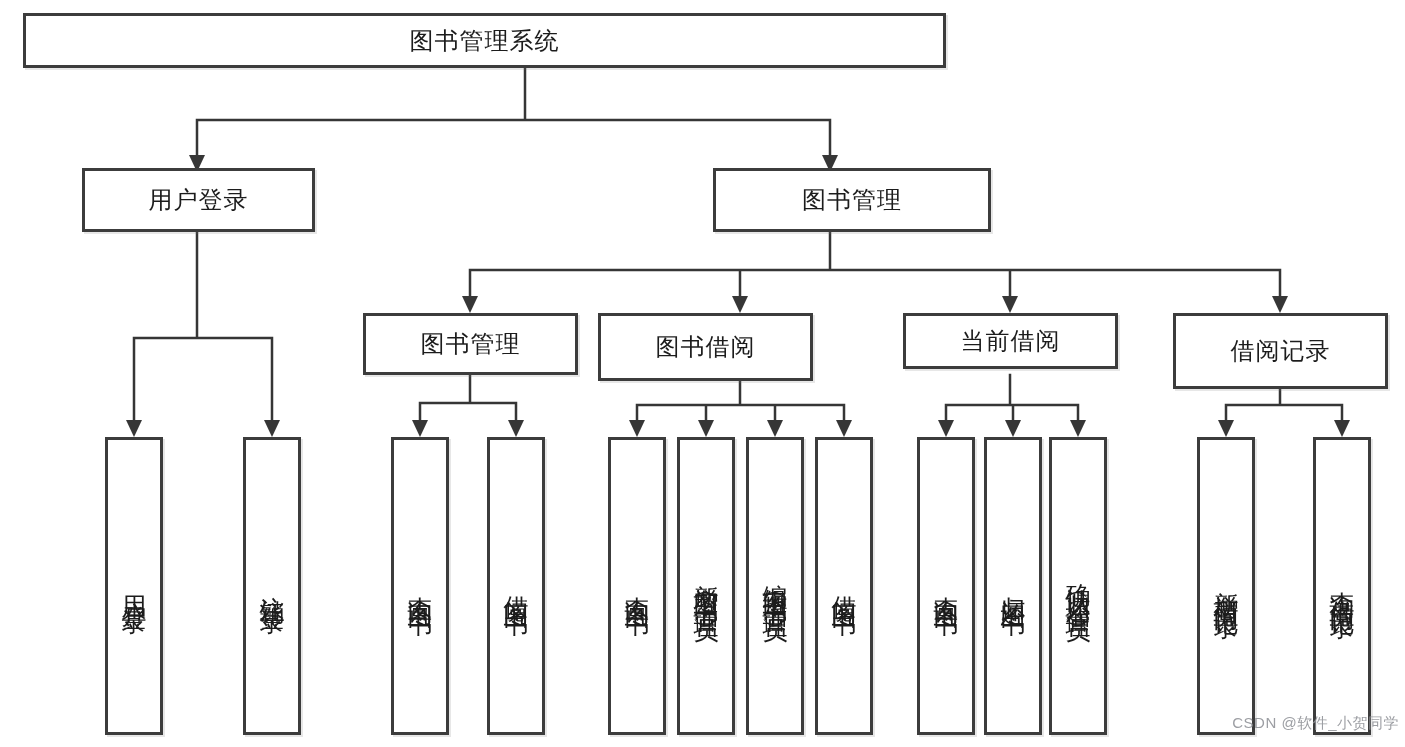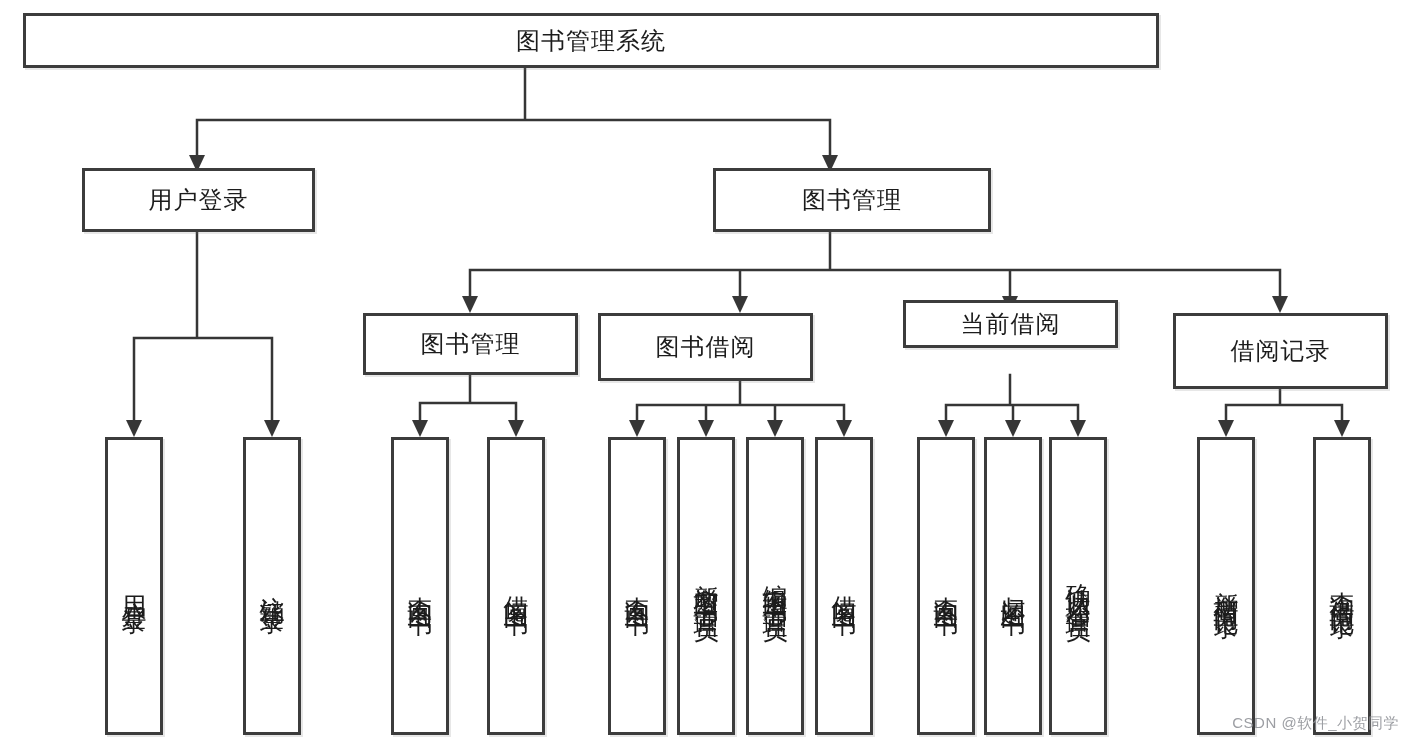--- a/index.html
+++ b/index.html
@@ -87,38 +87,38 @@
       <polygon points="767,420 783,420 775,437"></polygon>
       <polygon points="836,420 852,420 844,437"></polygon>
       <polygon points="938,420 954,420 946,437"></polygon>
       <polygon points="1005,420 1021,420 1013,437"></polygon>
       <polygon points="1070,420 1086,420 1078,437"></polygon>
       <polygon points="1218,420 1234,420 1226,437"></polygon>
       <polygon points="1334,420 1350,420 1342,437"></polygon>
     </g>
   </svg>
 
-  <div class="box" style="left:23px; top:13px; width:1136px; height:55px">
+  <div class="box" style="left:23px; top:13px; width:923px; height:55px">
     <span class="hlabel">图书管理系统</span>
   </div>
 
   <div class="box" style="left:82px; top:168px; width:233px; height:64px">
     <span class="hlabel">用户登录</span>
   </div>
   <div class="box" style="left:713px; top:168px; width:278px; height:64px">
     <span class="hlabel">图书管理</span>
   </div>
 
   <div class="box" style="left:363px; top:313px; width:215px; height:62px">
     <span class="hlabel">图书管理</span>
   </div>
   <div class="box" style="left:598px; top:313px; width:215px; height:68px">
     <span class="hlabel">图书借阅</span>
   </div>
-  <div class="box" style="left:903px; top:300px; width:215px; height:48px">
+  <div class="box" style="left:903px; top:313px; width:215px; height:56px">
     <span class="hlabel">当前借阅</span>
   </div>
   <div class="box" style="left:1173px; top:313px; width:215px; height:76px">
     <span class="hlabel">借阅记录</span>
   </div>
 
   <div class="box" style="left:105px; top:437px; width:58px; height:298px">
     <span class="vtext">用户登录</span>
   </div>
   <div class="box" style="left:243px; top:437px; width:58px; height:298px">

